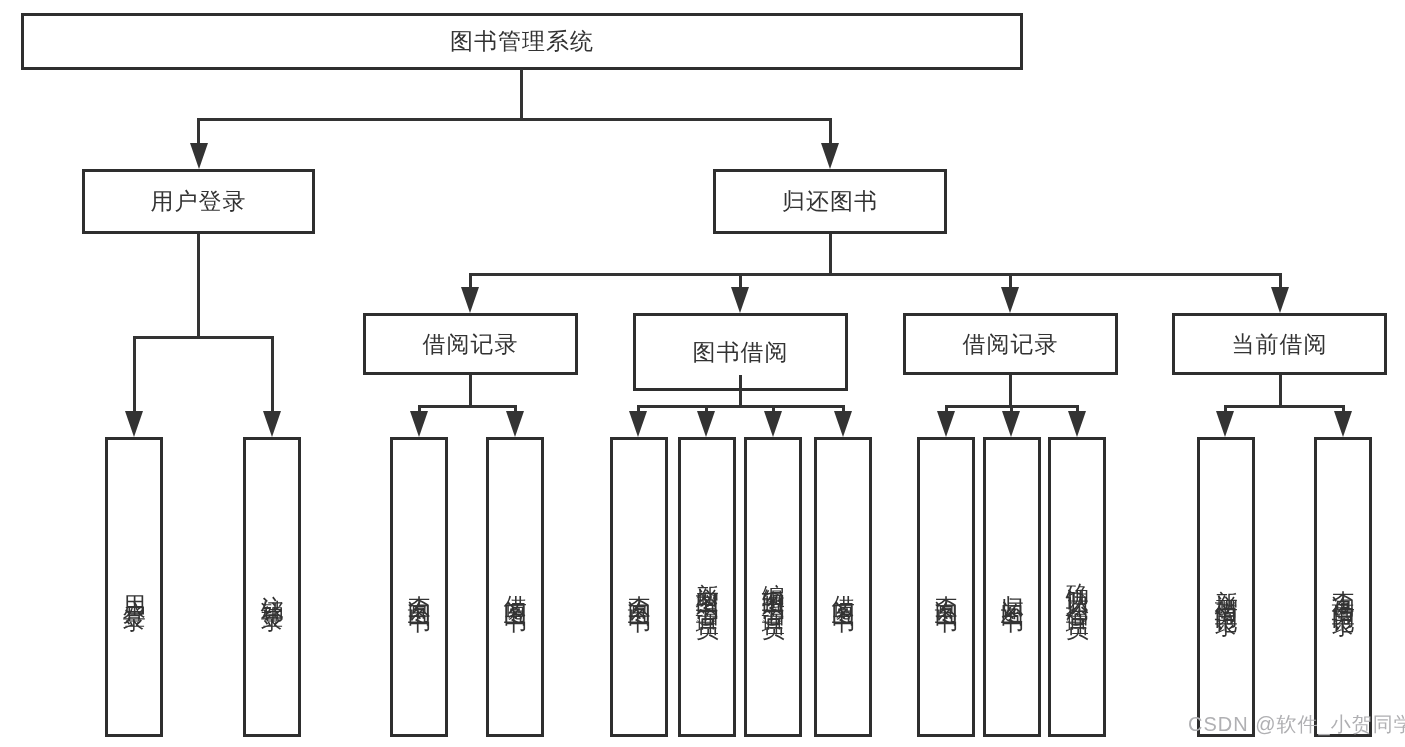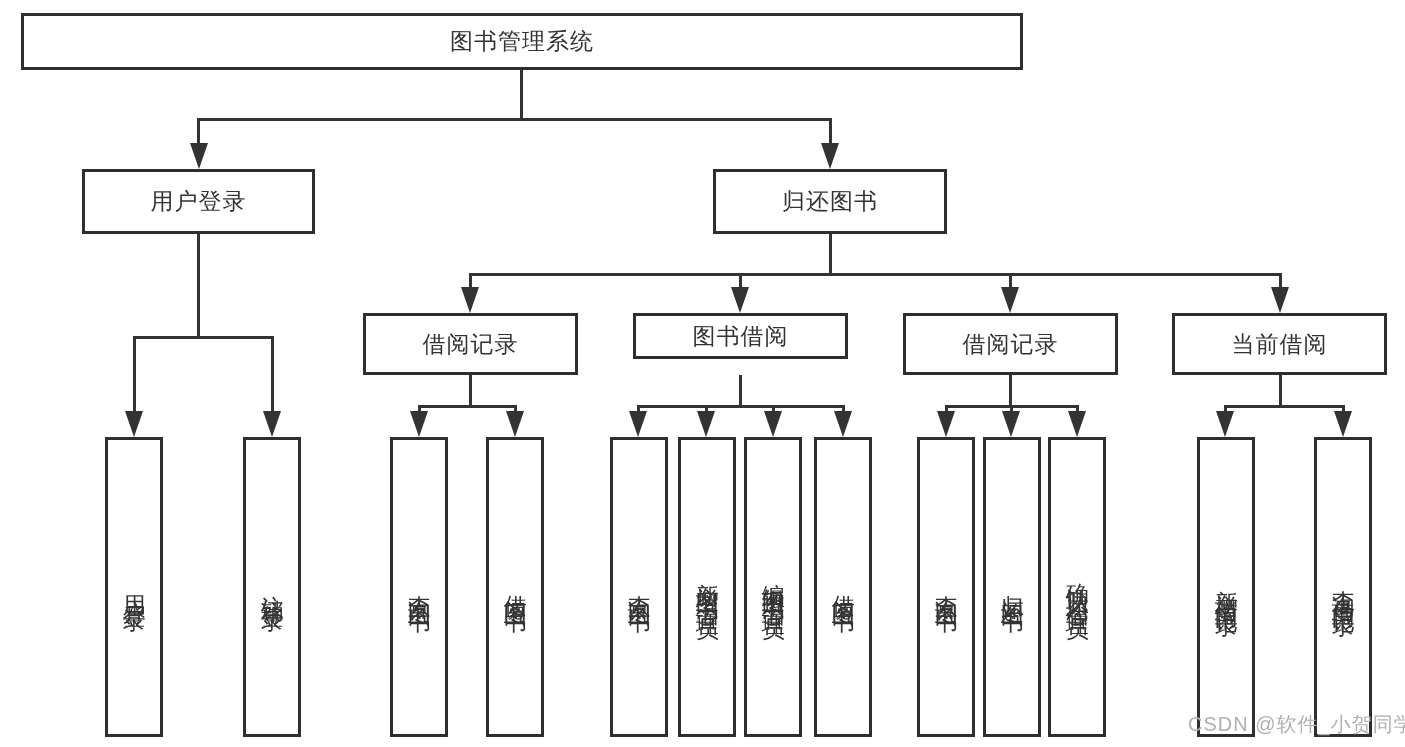--- a/index.html
+++ b/index.html
@@ -66,21 +66,21 @@
   <div class="hbox" style="left:82px;top:169px;width:233px;height:65px">
     <span>用户登录</span>
   </div>
   <div class="hbox" style="left:713px;top:169px;width:234px;height:65px">
     <span>归还图书</span>
   </div>
 
   <div class="hbox" style="left:363px;top:313px;width:215px;height:62px">
     <span>借阅记录</span>
   </div>
-  <div class="hbox" style="left:633px;top:313px;width:215px;height:46px">
+  <div class="hbox" style="left:633px;top:313px;width:215px;height:78px">
     <span>图书借阅</span>
   </div>
   <div class="hbox" style="left:903px;top:313px;width:215px;height:62px">
     <span>借阅记录</span>
   </div>
   <div class="hbox" style="left:1172px;top:313px;width:215px;height:62px">
     <span>当前借阅</span>
   </div>
 
   <div class="vbox" style="left:105px">

